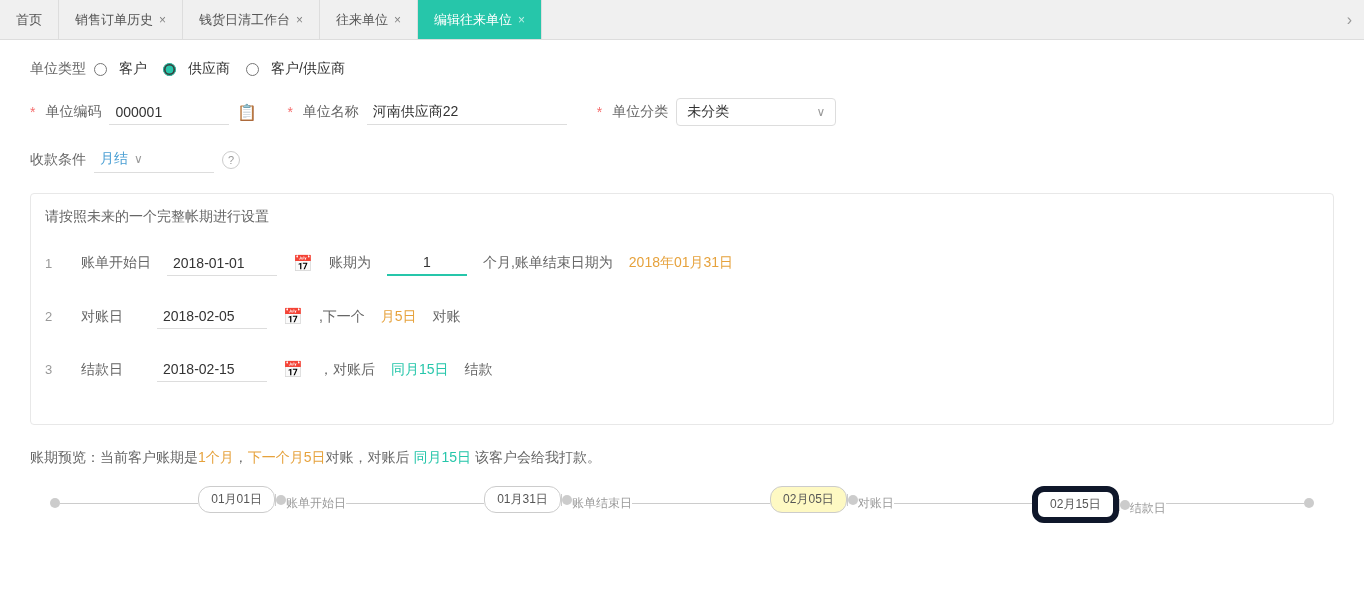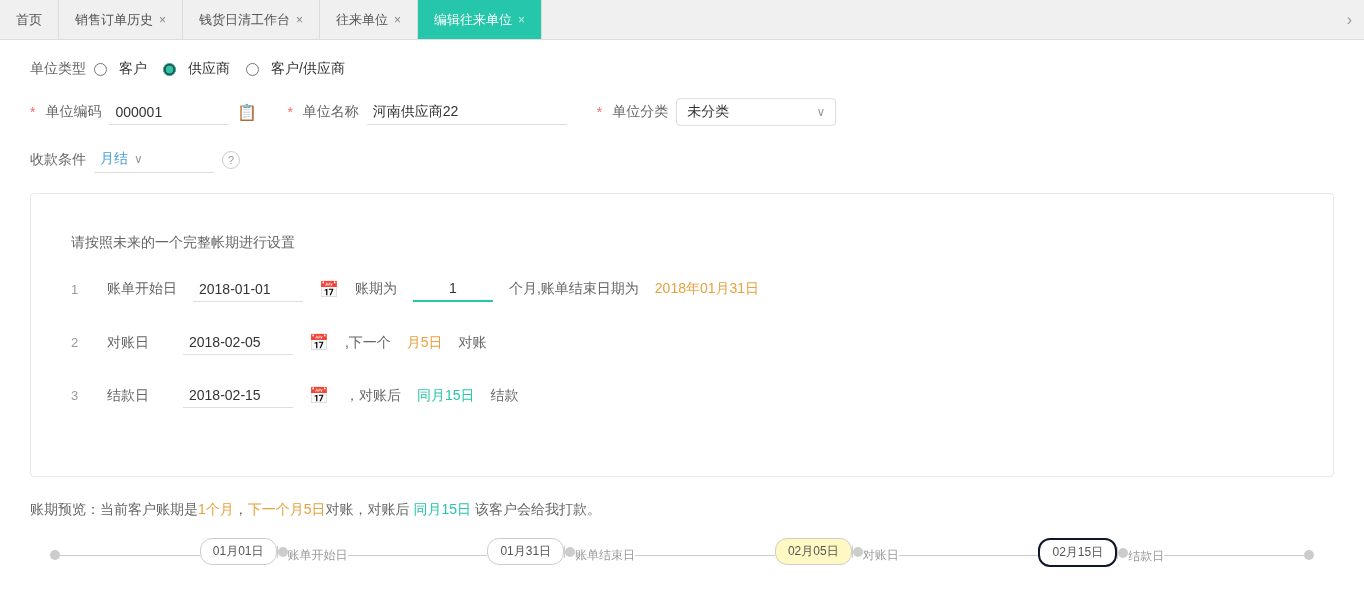--- a/index.html
+++ b/index.html
@@ -143,21 +143,21 @@
     .cal-icon {
       color: #4a9fd4;
       font-size: 16px;
       cursor: pointer;
     }
 
     
     .settings-box {
       border: 1px solid #e8e8e8;
       border-radius: 4px;
-      padding: 40px;
+      padding: 14px;
       margin-bottom: 20px;
     }
     .settings-title {
       color: #666;
       margin-bottom: 24px;
       font-size: 14px;
     }
 
     
     .setting-row {
@@ -361,21 +361,21 @@
     <div class="timeline-wrapper">
       <div style="border:1px solid #ccc;border-radius:12px;padding:4px 12px;font-size:12px;color:#555;background:#fef9c3;">02月05日</div>
       <div style="width:1px;height:12px;background:#ccc;margin:4px 0;"></div>
       <div style="width:10px;height:10px;border-radius:50%;background:#ccc;"></div>
       <div style="font-size:12px;color:#999;margin-top:8px;">对账日</div>
     </div>
 
     <div style="height:1px;background:#ccc;flex:1;margin-top:17px;"></div>
 
     <div class="timeline-wrapper">
-      <div style="border:2px solid #0f172a;border-radius:12px;padding:4px 12px;font-size:12px;color:#555;background:#fff;">02月15日</div>
+      <div style="border:6px solid #0f172a;border-radius:12px;padding:4px 12px;font-size:12px;color:#555;background:#fff;">02月15日</div>
       <div style="width:1px;height:12px;background:#ccc;margin:4px 0;"></div>
       <div style="width:10px;height:10px;border-radius:50%;background:#ccc;"></div>
       <div style="font-size:12px;color:#999;margin-top:8px;">结款日</div>
     </div>
 
     <div style="height:1px;background:#ccc;flex:1;margin-top:17px;"></div>
 
     <div style="display:flex;flex-direction:column;align-items:center;margin-top:12px;">
       <div style="width:10px;height:10px;border-radius:50%;background:#ccc;"></div>
     </div>

